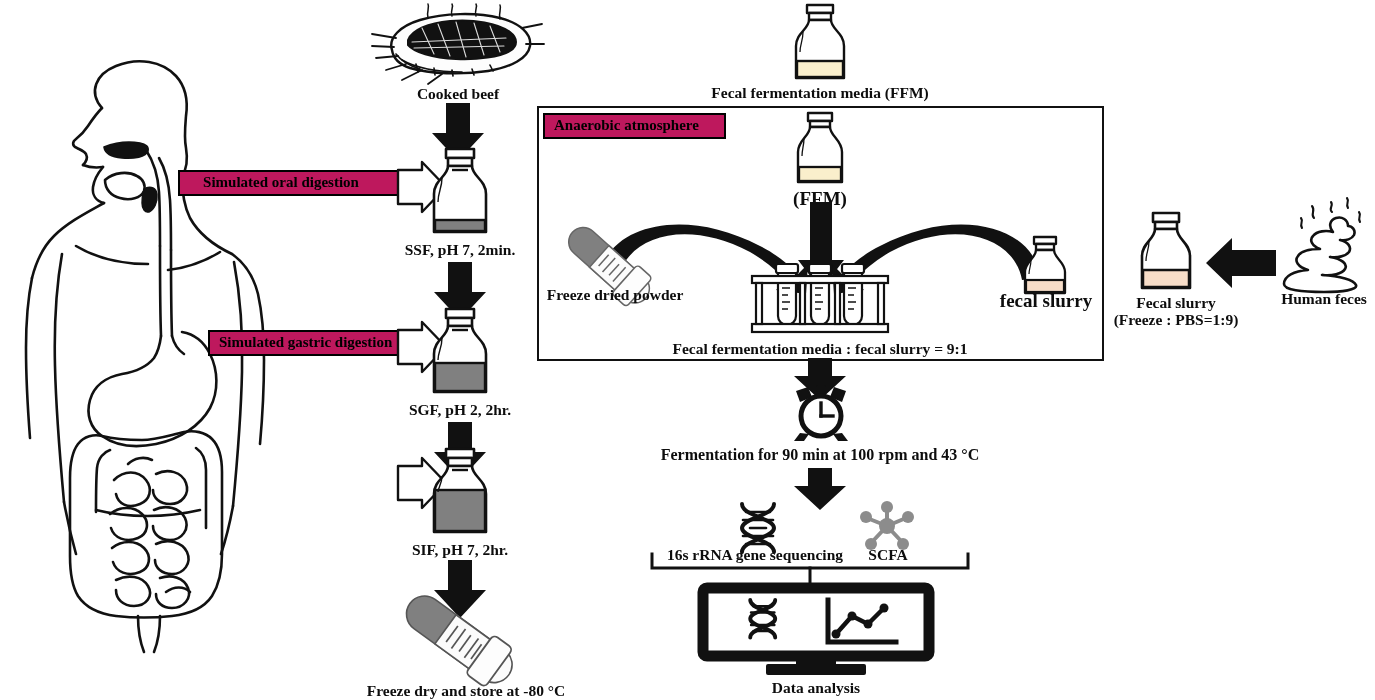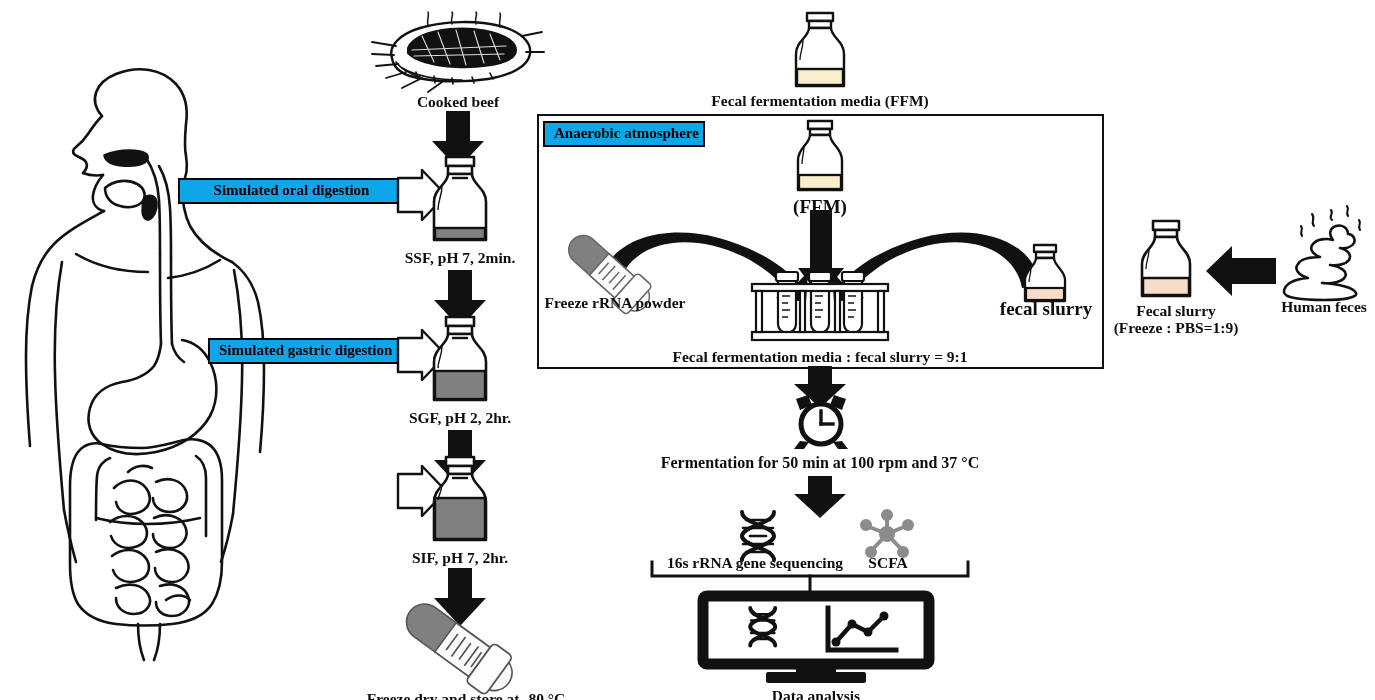--- a/index.html
+++ b/index.html
@@ -1,28 +1,28 @@
 <!DOCTYPE html>
 <html><head>
 <meta charset="utf-8">
 <title>In vitro digestion and fecal fermentation workflow</title>
 <style>
   html,body{margin:0;padding:0;background:#fff;}
   body{width:1375px;height:700px;position:relative;overflow:hidden;
        font-family:"Liberation Serif",serif;color:#000;}
-  .stage{position:absolute;left:0;top:0;width:1375px;height:580px;margin-top:8px;}
+  .stage{position:absolute;left:0;top:0;width:1375px;height:580px;}
   .lbl{position:absolute;font-family:"Liberation Serif",serif;font-weight:bold;
        color:#0d0d0d;white-space:nowrap;line-height:1.12;}
   .lbl.c{transform:translateX(-50%);text-align:center;}
   .fs14{font-size:19px;}
   .fs15{font-size:15.5px;}
   .fs16{font-size:16px;}
-  .boxlbl{position:absolute;border:2px solid #000;background:#0ea5e9;
+  .boxlbl{position:absolute;border:2px solid #000;background:#be185d;
           font-family:"Liberation Serif",serif;font-weight:bold;font-size:15px;
-          padding:2px 4px 3px 9px;white-space:nowrap;box-sizing:border-box;}
+          padding:2px 25px 3px 9px;white-space:nowrap;box-sizing:border-box;}
   svg{display:block;overflow:visible;}
   .svgabs{position:absolute;}
 </style>
 </head>
 <body>
 
 <div class="stage">
 
   <svg class="svgabs" style="left:10px;top:40px;" width="280" height="520" viewBox="0 0 280 520">
     <g fill="none" stroke="#111" stroke-width="2.6" stroke-linecap="round" stroke-linejoin="round">
@@ -280,21 +280,21 @@
       <path d="M50,24 H98 A14.5,14.5 0 0 1 98,53 H50 Z" fill="#fcfcfc" stroke="#666" stroke-width="1.5"></path>
       <rect x="84" y="19" width="20" height="39" rx="4" fill="#fdfdfd" stroke="#666" stroke-width="1.6"></rect>
       <g stroke="#666" stroke-width="1.5">
         <path d="M56,31 V46"></path>
           <path d="M63,29 V48"></path>
           <path d="M70,31 V46"></path>
           <path d="M77,29 V48"></path>
       </g>
     </g>
   </svg>
-  <div class="lbl c fs15" style="left:615px;top:286px;">Freeze rRNA powder</div>
+  <div class="lbl c fs15" style="left:615px;top:286px;">Freeze dried powder</div>
 
   <svg class="svgabs" style="left:1016px;top:236px;" width="58" height="62" viewBox="0 0 58 62">
     <g stroke="#111" stroke-width="2.3" fill="#fff" stroke-linejoin="round">
       <rect x="18" y="1" width="22" height="7"></rect>
       <rect x="20" y="8" width="18" height="6"></rect>
       <path d="M20,14 C20,22 9,26 9,36 V57 H49 V36 C49,26 38,22 38,14 Z"></path>
     </g>
     <rect x="10" y="44" width="38" height="12" fill="#f7ddc8" stroke="#111" stroke-width="2.2"></rect>
     <path d="M15,24 C15,30 13,33 13,38" stroke="#111" stroke-width="1.2" fill="none"></path>
   </svg>
@@ -381,21 +381,21 @@
       <rect x="26" y="0" width="10" height="7" rx="2"></rect>
       <path d="M10,48 L4,56 H14 L19,49 Z"></path>
       <path d="M52,48 L58,56 H48 L43,49 Z"></path>
     </g>
     <circle cx="31" cy="31" r="20" fill="#fff" stroke="#111" stroke-width="5"></circle>
     <g stroke="#111" stroke-width="3.4" stroke-linecap="square" fill="none">
       <path d="M31,31 V18"></path>
       <path d="M31,31 H43"></path>
     </g>
   </svg>
-  <div class="lbl c fs16" style="left:820px;top:446px;">Fermentation for 50 min at 100 rpm and 37 °C</div>
+  <div class="lbl c fs16" style="left:820px;top:446px;">Fermentation for 90 min at 100 rpm and 43 °C</div>
 
   <svg class="svgabs" style="left:794px;top:468px;" width="52" height="42" viewBox="0 0 52 42">
     <path d="M14,0 H38 V18 H52 L26,42 L0,18 H14 Z" fill="#111"></path>
   </svg>
 
   <svg class="svgabs" style="left:728px;top:502px;" width="60" height="52" viewBox="0 0 60 52">
     <g stroke="#111" stroke-width="4" fill="none" stroke-linecap="round">
       <path d="M14,2 C14,14 46,16 46,26 C46,36 14,38 14,50"></path>
       <path d="M46,2 C46,14 14,16 14,26 C14,36 46,38 46,50"></path>
     </g>

